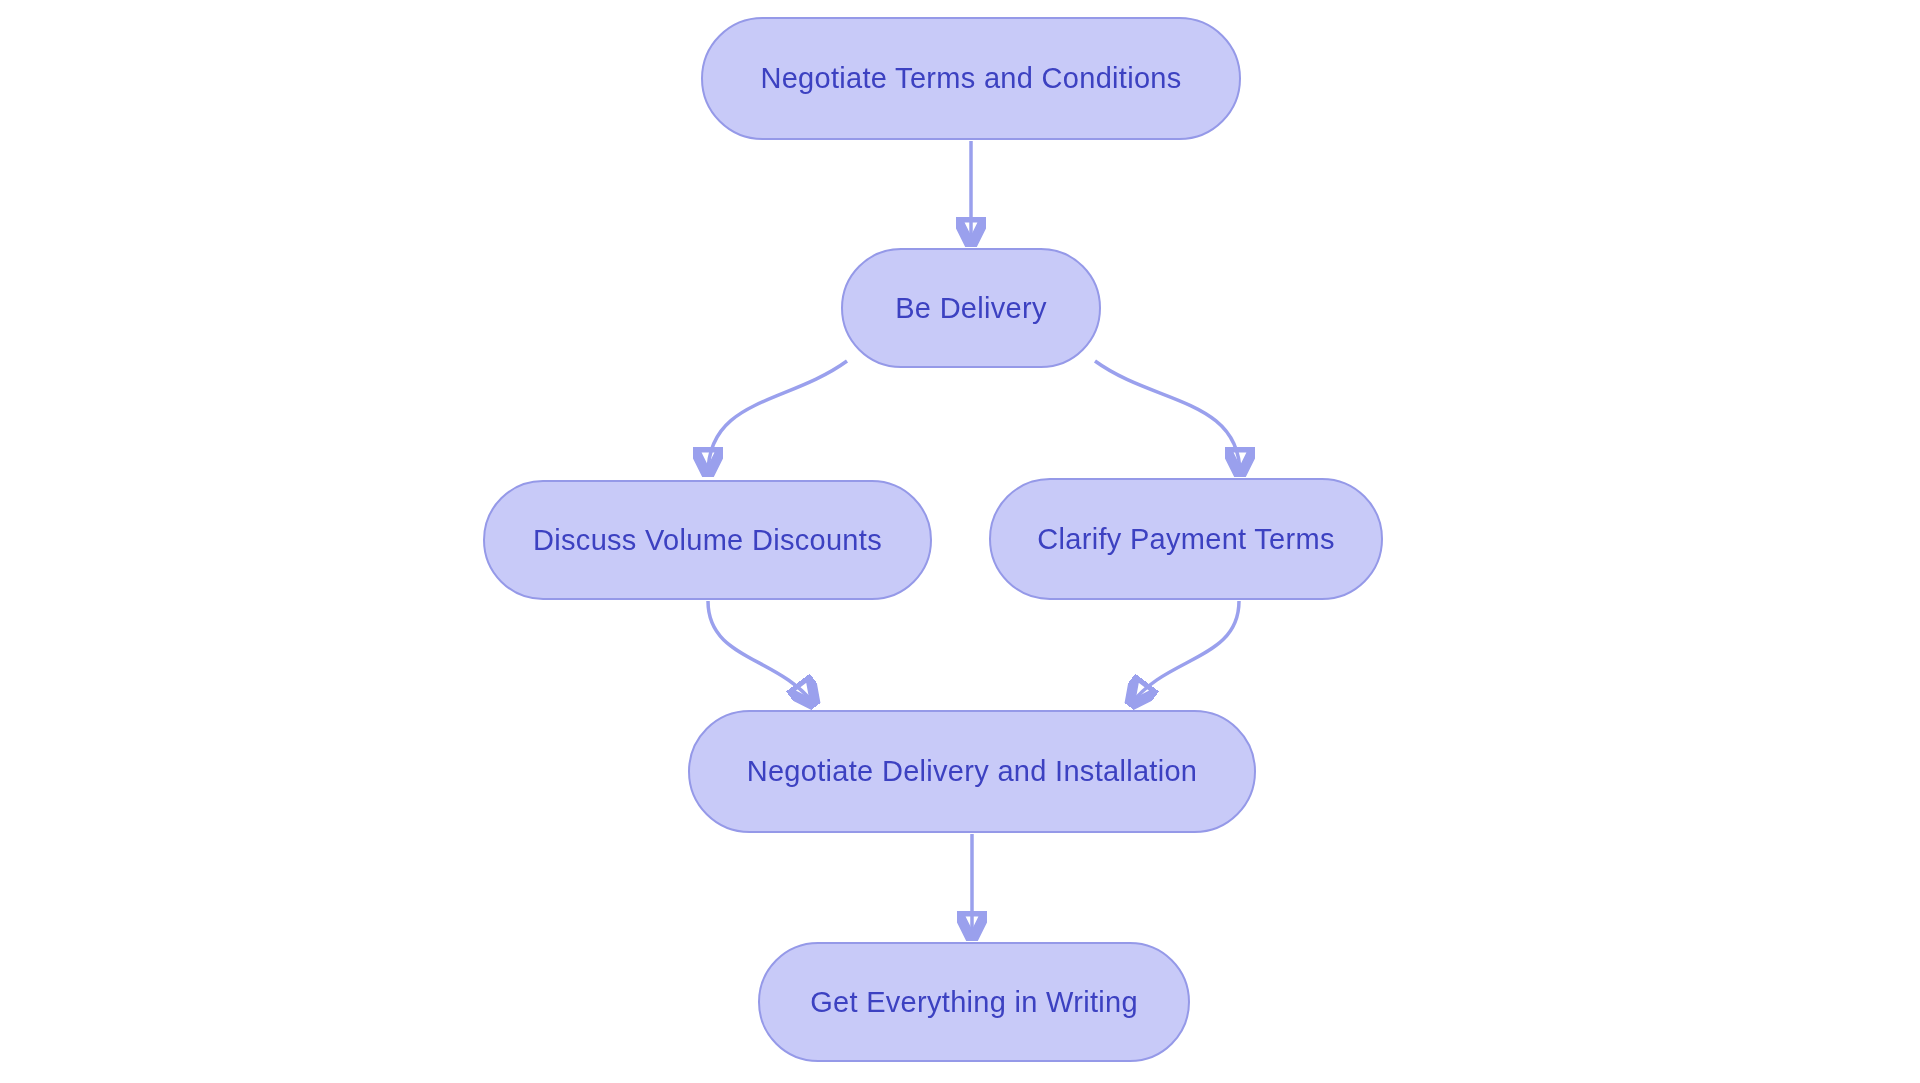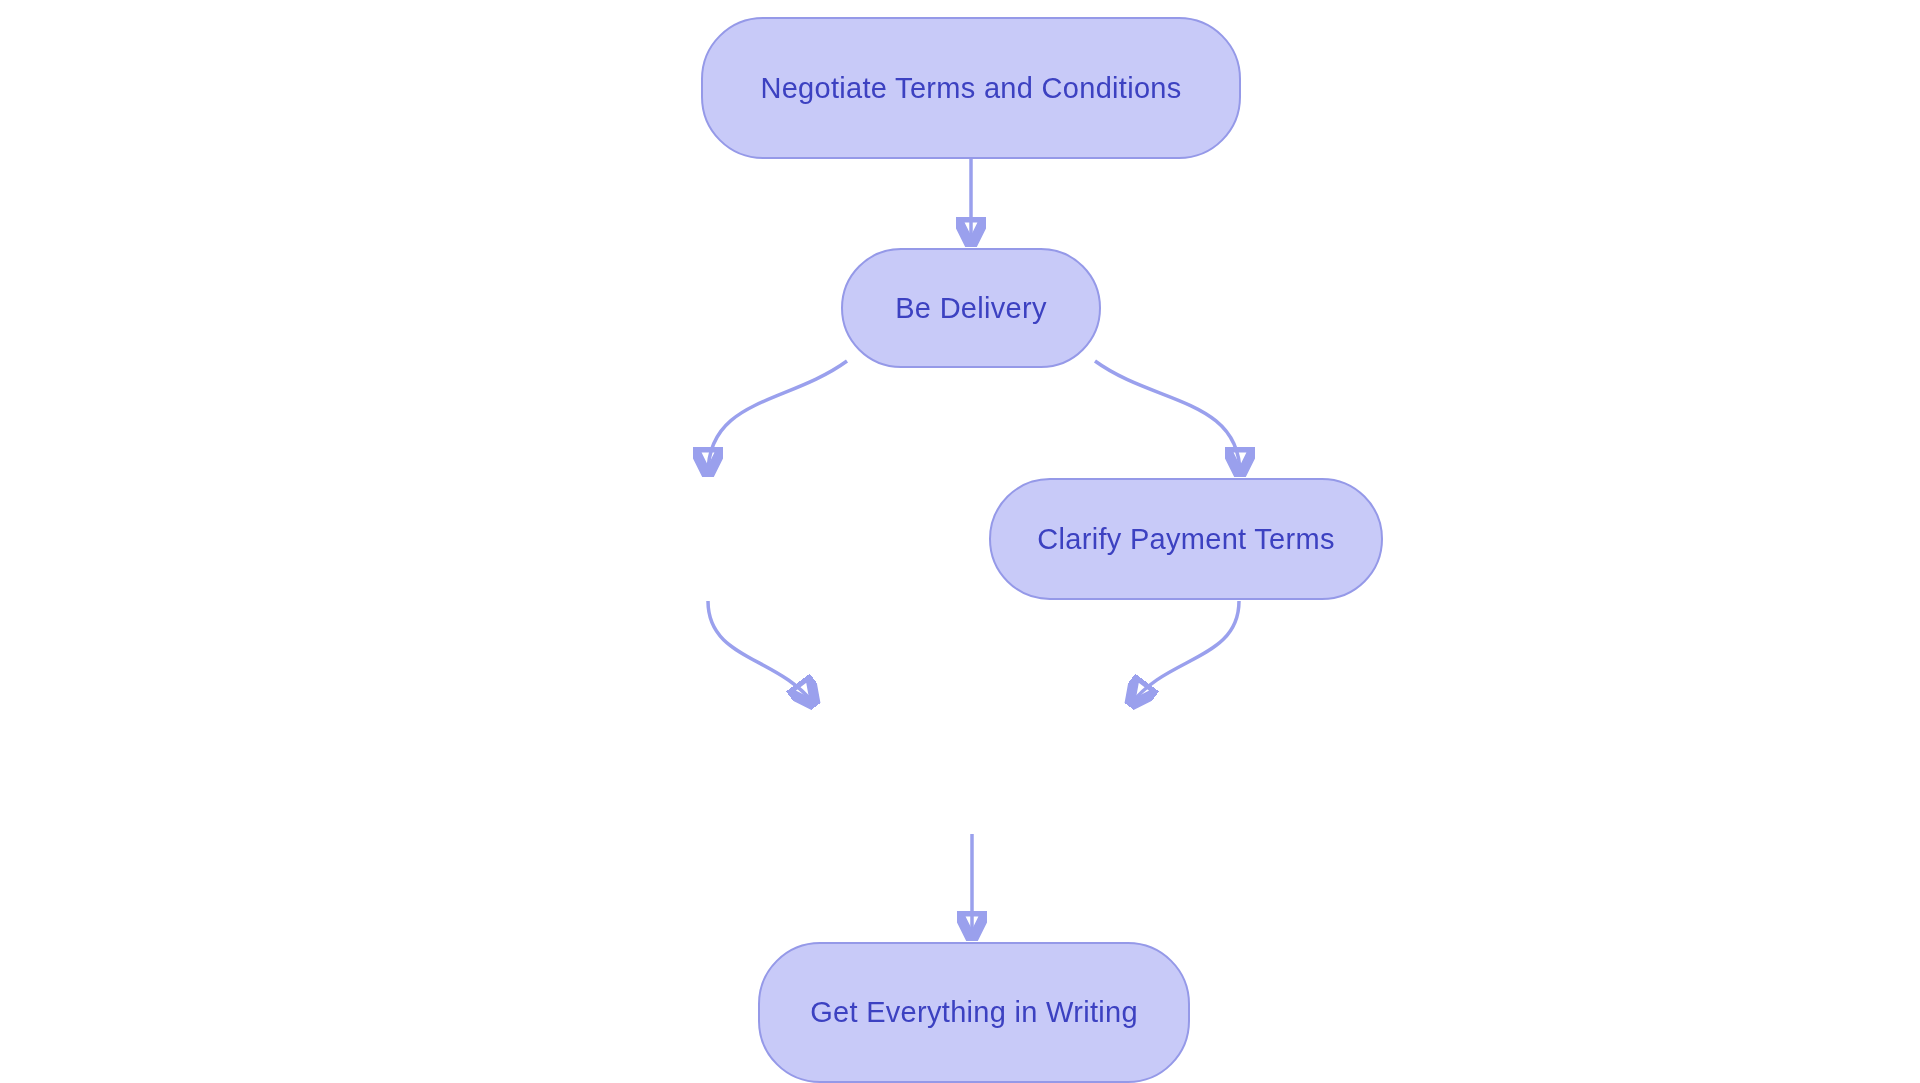--- a/index.html
+++ b/index.html
@@ -41,26 +41,26 @@
     background: var(--node-fill);
     border: 2px solid var(--node-border);
     border-radius: 62px;
     color: var(--node-text);
     font-size: 29px;
     font-weight: 500;
     letter-spacing: 0.3px;
     text-align: center;
     white-space: nowrap;
   }
-  .n1 { left: 701px;  top: 17px;  width: 540px; height: 142px; text-align: right; }
+  .n1 { left: 701px;  top: 17px;  width: 540px; height: 123px; text-align: right; }
   .n2 { left: 841px;  top: 248px; width: 260px; height: 120px; }
   .n3 { left: 483px;  top: 480px; width: 449px; height: 120px; }
   .n4 { left: 989px; top: 478px; width: 394px; height: 122px; }
   .n5 { left: 688px;  top: 710px; width: 568px; height: 123px; }
-  .n6 { left: 758px;  top: 942px; width: 432px; height: 141px; }
+  .n6 { left: 758px;  top: 942px; width: 432px; height: 120px; }
 </style>
 </head>
 <body>
 
 <div class="canvas">
 
   <svg class="edges" viewBox="0 0 1920 1083" xmlns="http://www.w3.org/2000/svg">
     <defs>
       <marker id="arrowhead" viewBox="0 0 10 10" refX="9" refY="5" markerWidth="8.5" markerHeight="8.5" orient="auto-start-reverse">
         <path d="M0,0 L10,5 L0,10 Z" fill="#9aa0ed" stroke="none"></path>
@@ -75,23 +75,29 @@
   </svg>
 
   <div class="node n1">
     <span>Negotiate Terms and Conditions</span>
   </div>
 
   <div class="node n2">
     <span>Be Delivery</span>
   </div>
 
+  <div class="node n3">
+    <span>Discuss Volume Discounts</span>
+  </div>
 
   <div class="node n4">
     <span>Clarify Payment Terms</span>
   </div>
 
+  <div class="node n5">
+    <span>Negotiate Delivery and Installation</span>
+  </div>
 
   <div class="node n6">
     <span>Get Everything in Writing</span>
   </div>
 
 </div>
 
 </body></html>

